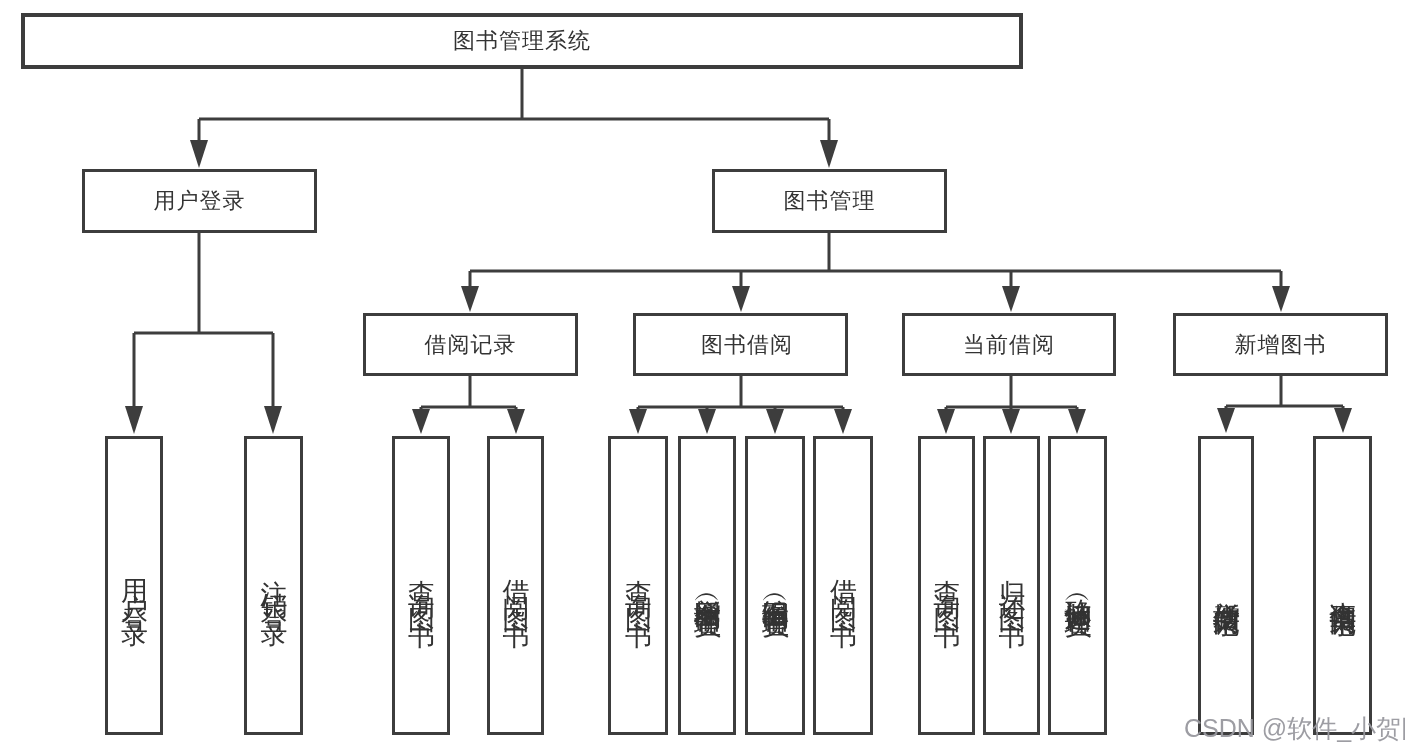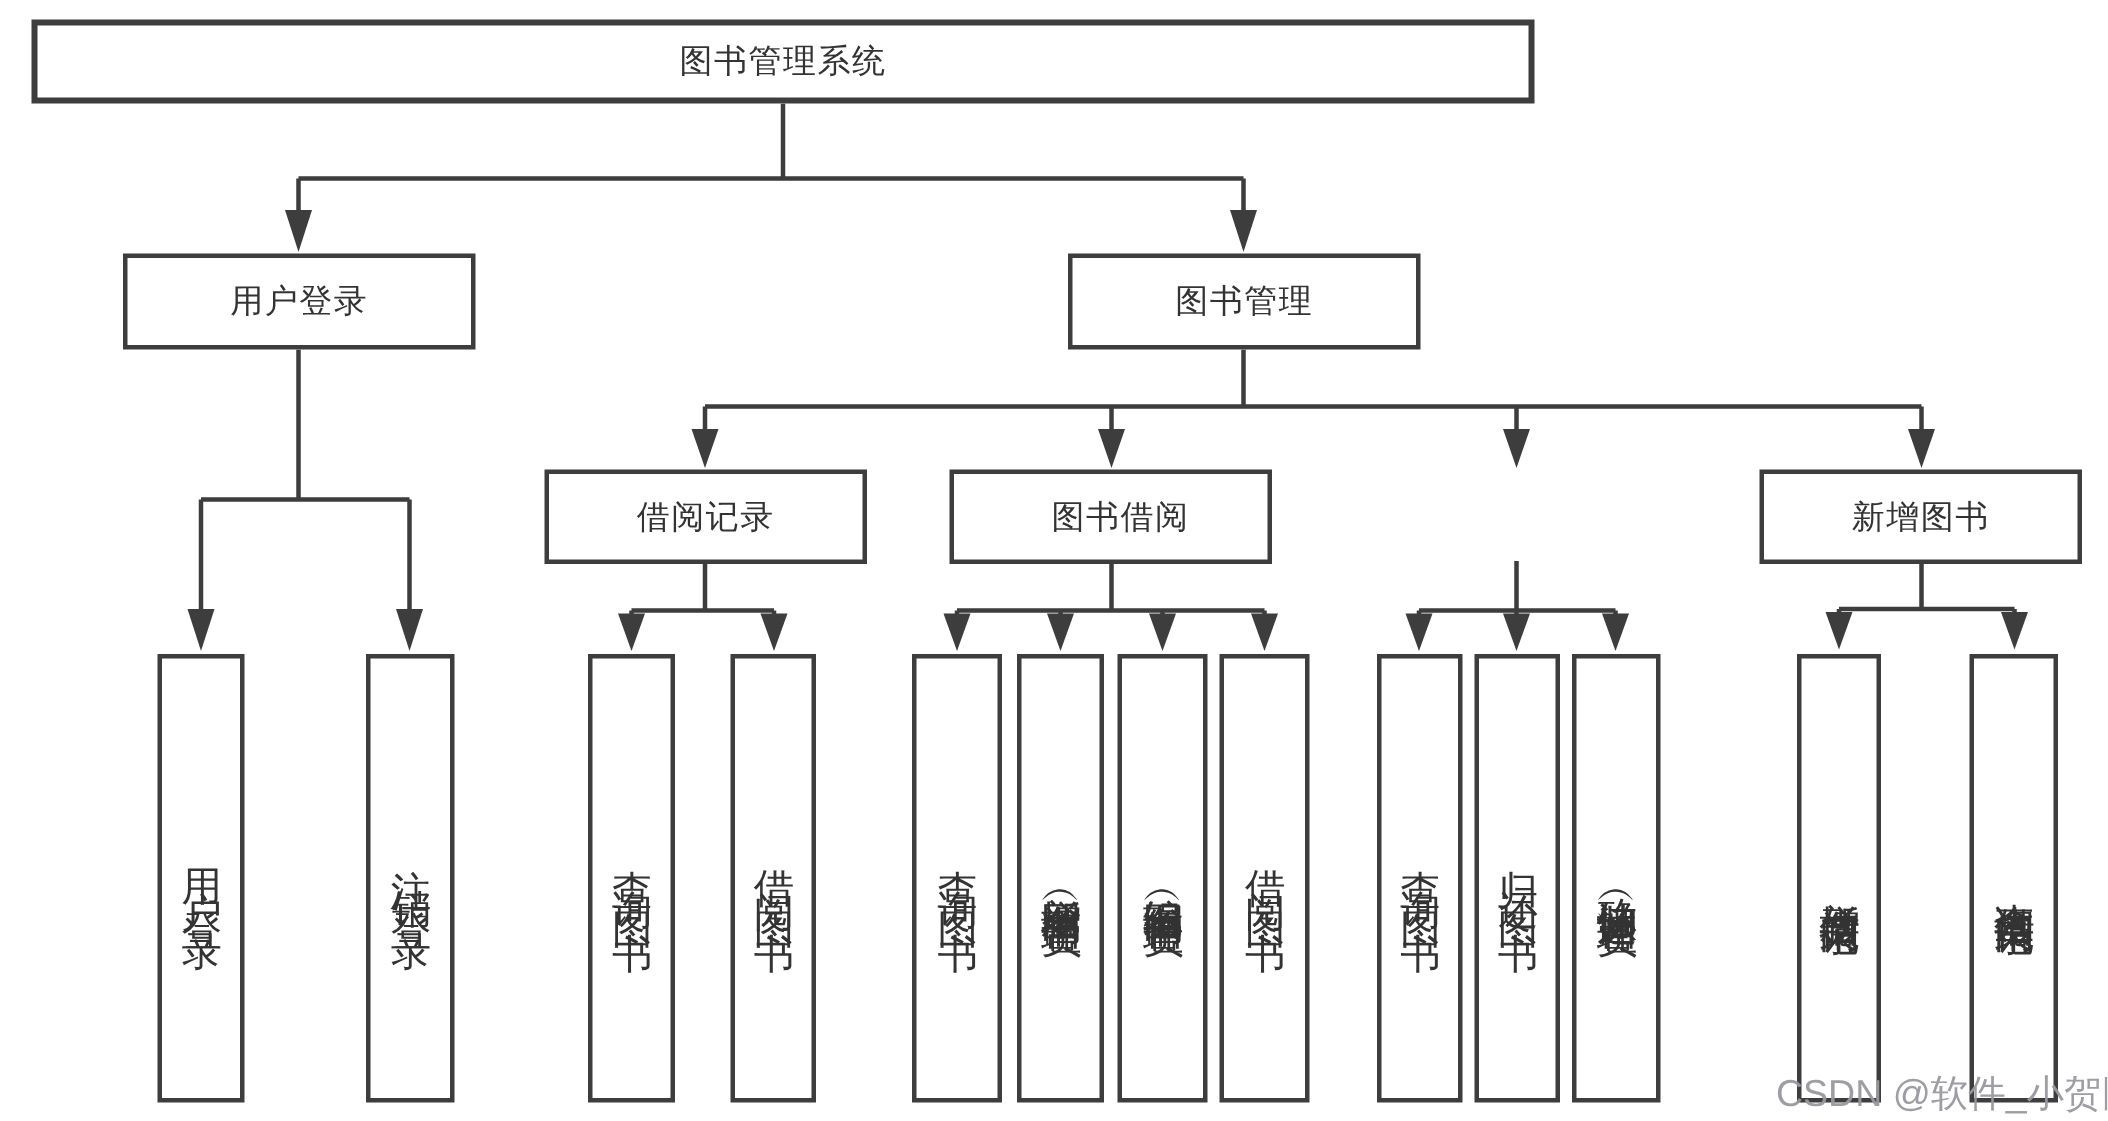--- a/index.html
+++ b/index.html
@@ -115,20 +115,21 @@
     </g>
   </svg>
 
   <div class="node root" style="left:21px; top:13px; width:1002px; height:56px;">图书管理系统</div>
 
   <div class="node" style="left:82px; top:169px; width:235px; height:64px;">用户登录</div>
   <div class="node" style="left:712px; top:169px; width:235px; height:64px;">图书管理</div>
 
   <div class="node" style="left:363px; top:313px; width:215px; height:63px;">借阅记录</div>
   <div class="node" style="left:633px; top:313px; width:215px; height:63px;padding-left:13px;">图书借阅</div>
+  <div class="node" style="left:902px; top:313px; width:214px; height:63px;">当前借阅</div>
   <div class="node" style="left:1173px; top:313px; width:215px; height:63px;">新增图书</div>
 
   <div class="leaf" style="left:105px; top:436px; width:58px; height:299px;">
     <span class="vtext">用户登录</span>
   </div>
   <div class="leaf" style="left:244px; top:436px; width:59px; height:299px;">
     <span class="vtext">注销登录</span>
   </div>
 
   <div class="leaf" style="left:392px; top:436px; width:58px; height:299px;">

